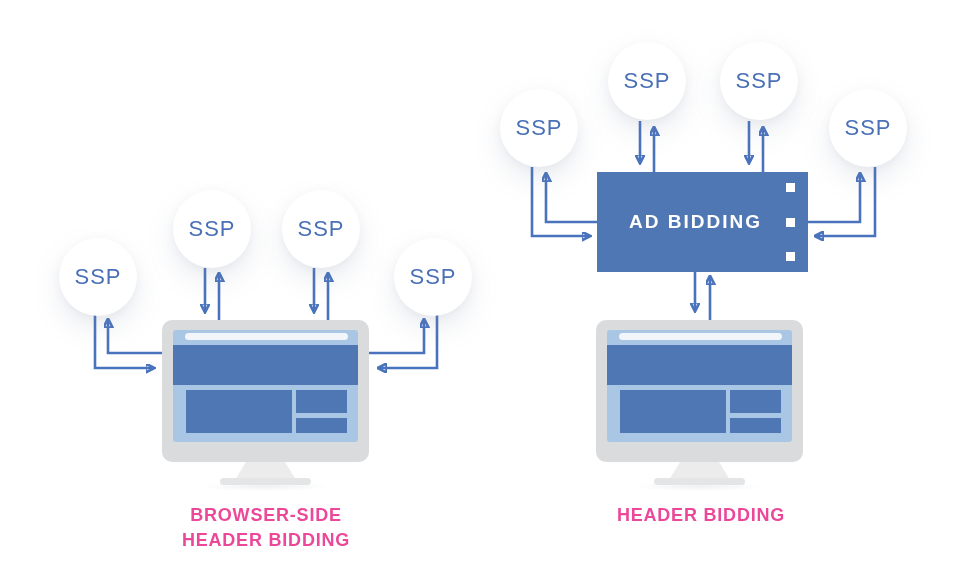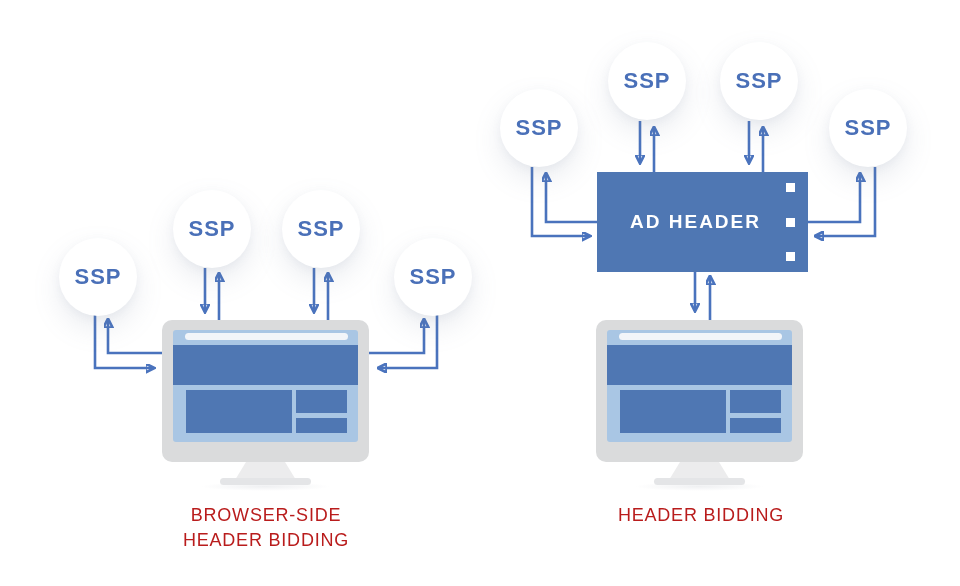--- a/index.html
+++ b/index.html
@@ -18,21 +18,21 @@
     width: 78px;
     height: 78px;
     border-radius: 50%;
     background: #ffffff;
     box-shadow: 0 12px 28px rgba(125,136,160,0.16), 0 3px 8px rgba(125,136,160,0.08);
     display: flex;
     align-items: center;
     justify-content: center;
   }
   .ssp span {
-    font-weight: bold;
+    font-weight: normal;
     font-size: 22px;
     letter-spacing: 1px;
     color: #4a70b8;
   }
   .l-ssp-1 { left: 59px;  top: 238px; }
   .l-ssp-2 { left: 173px; top: 190px; }
   .l-ssp-3 { left: 282px; top: 190px; }
   .l-ssp-4 { left: 394px; top: 238px; }
   .r-ssp-1 { left: 500px; top: 89px; }
   .r-ssp-2 { left: 608px; top: 42px; }
@@ -118,25 +118,25 @@
     width: 131px; height: 9px;
     border-radius: 50%;
     background: radial-gradient(ellipse at center, rgba(100,110,130,0.10), rgba(100,110,130,0) 70%);
   }
 
   
   .caption {
     position: absolute;
     width: 320px;
     text-align: center;
-    font-weight: normal;
+    font-weight: bold;
     font-size: 18px;
     line-height: 25px;
     letter-spacing: 0.8px;
-    color: #b91c1c;
+    color: #ec4899;
   }
   .caption-left  { left: 106px; top: 503px; }
   .caption-right { left: 541px; top: 503px; }
 
   
   .arrows {
     position: absolute;
     left: 0; top: 0;
     pointer-events: none;
   }
@@ -200,21 +200,21 @@
     <span>SSP</span>
   </div>
   <div class="ssp r-ssp-3">
     <span>SSP</span>
   </div>
   <div class="ssp r-ssp-4">
     <span>SSP</span>
   </div>
 
   <div class="adserver">
-    <span class="label">AD HEADER</span>
+    <span class="label">AD BIDDING</span>
     <div class="indicators">
       <div class="indicator"></div>
       <div class="indicator"></div>
       <div class="indicator"></div>
     </div>
   </div>
 
   <div class="monitor monitor-left">
     <div class="floor-shadow"></div>
     <div class="stand-neck"></div>

